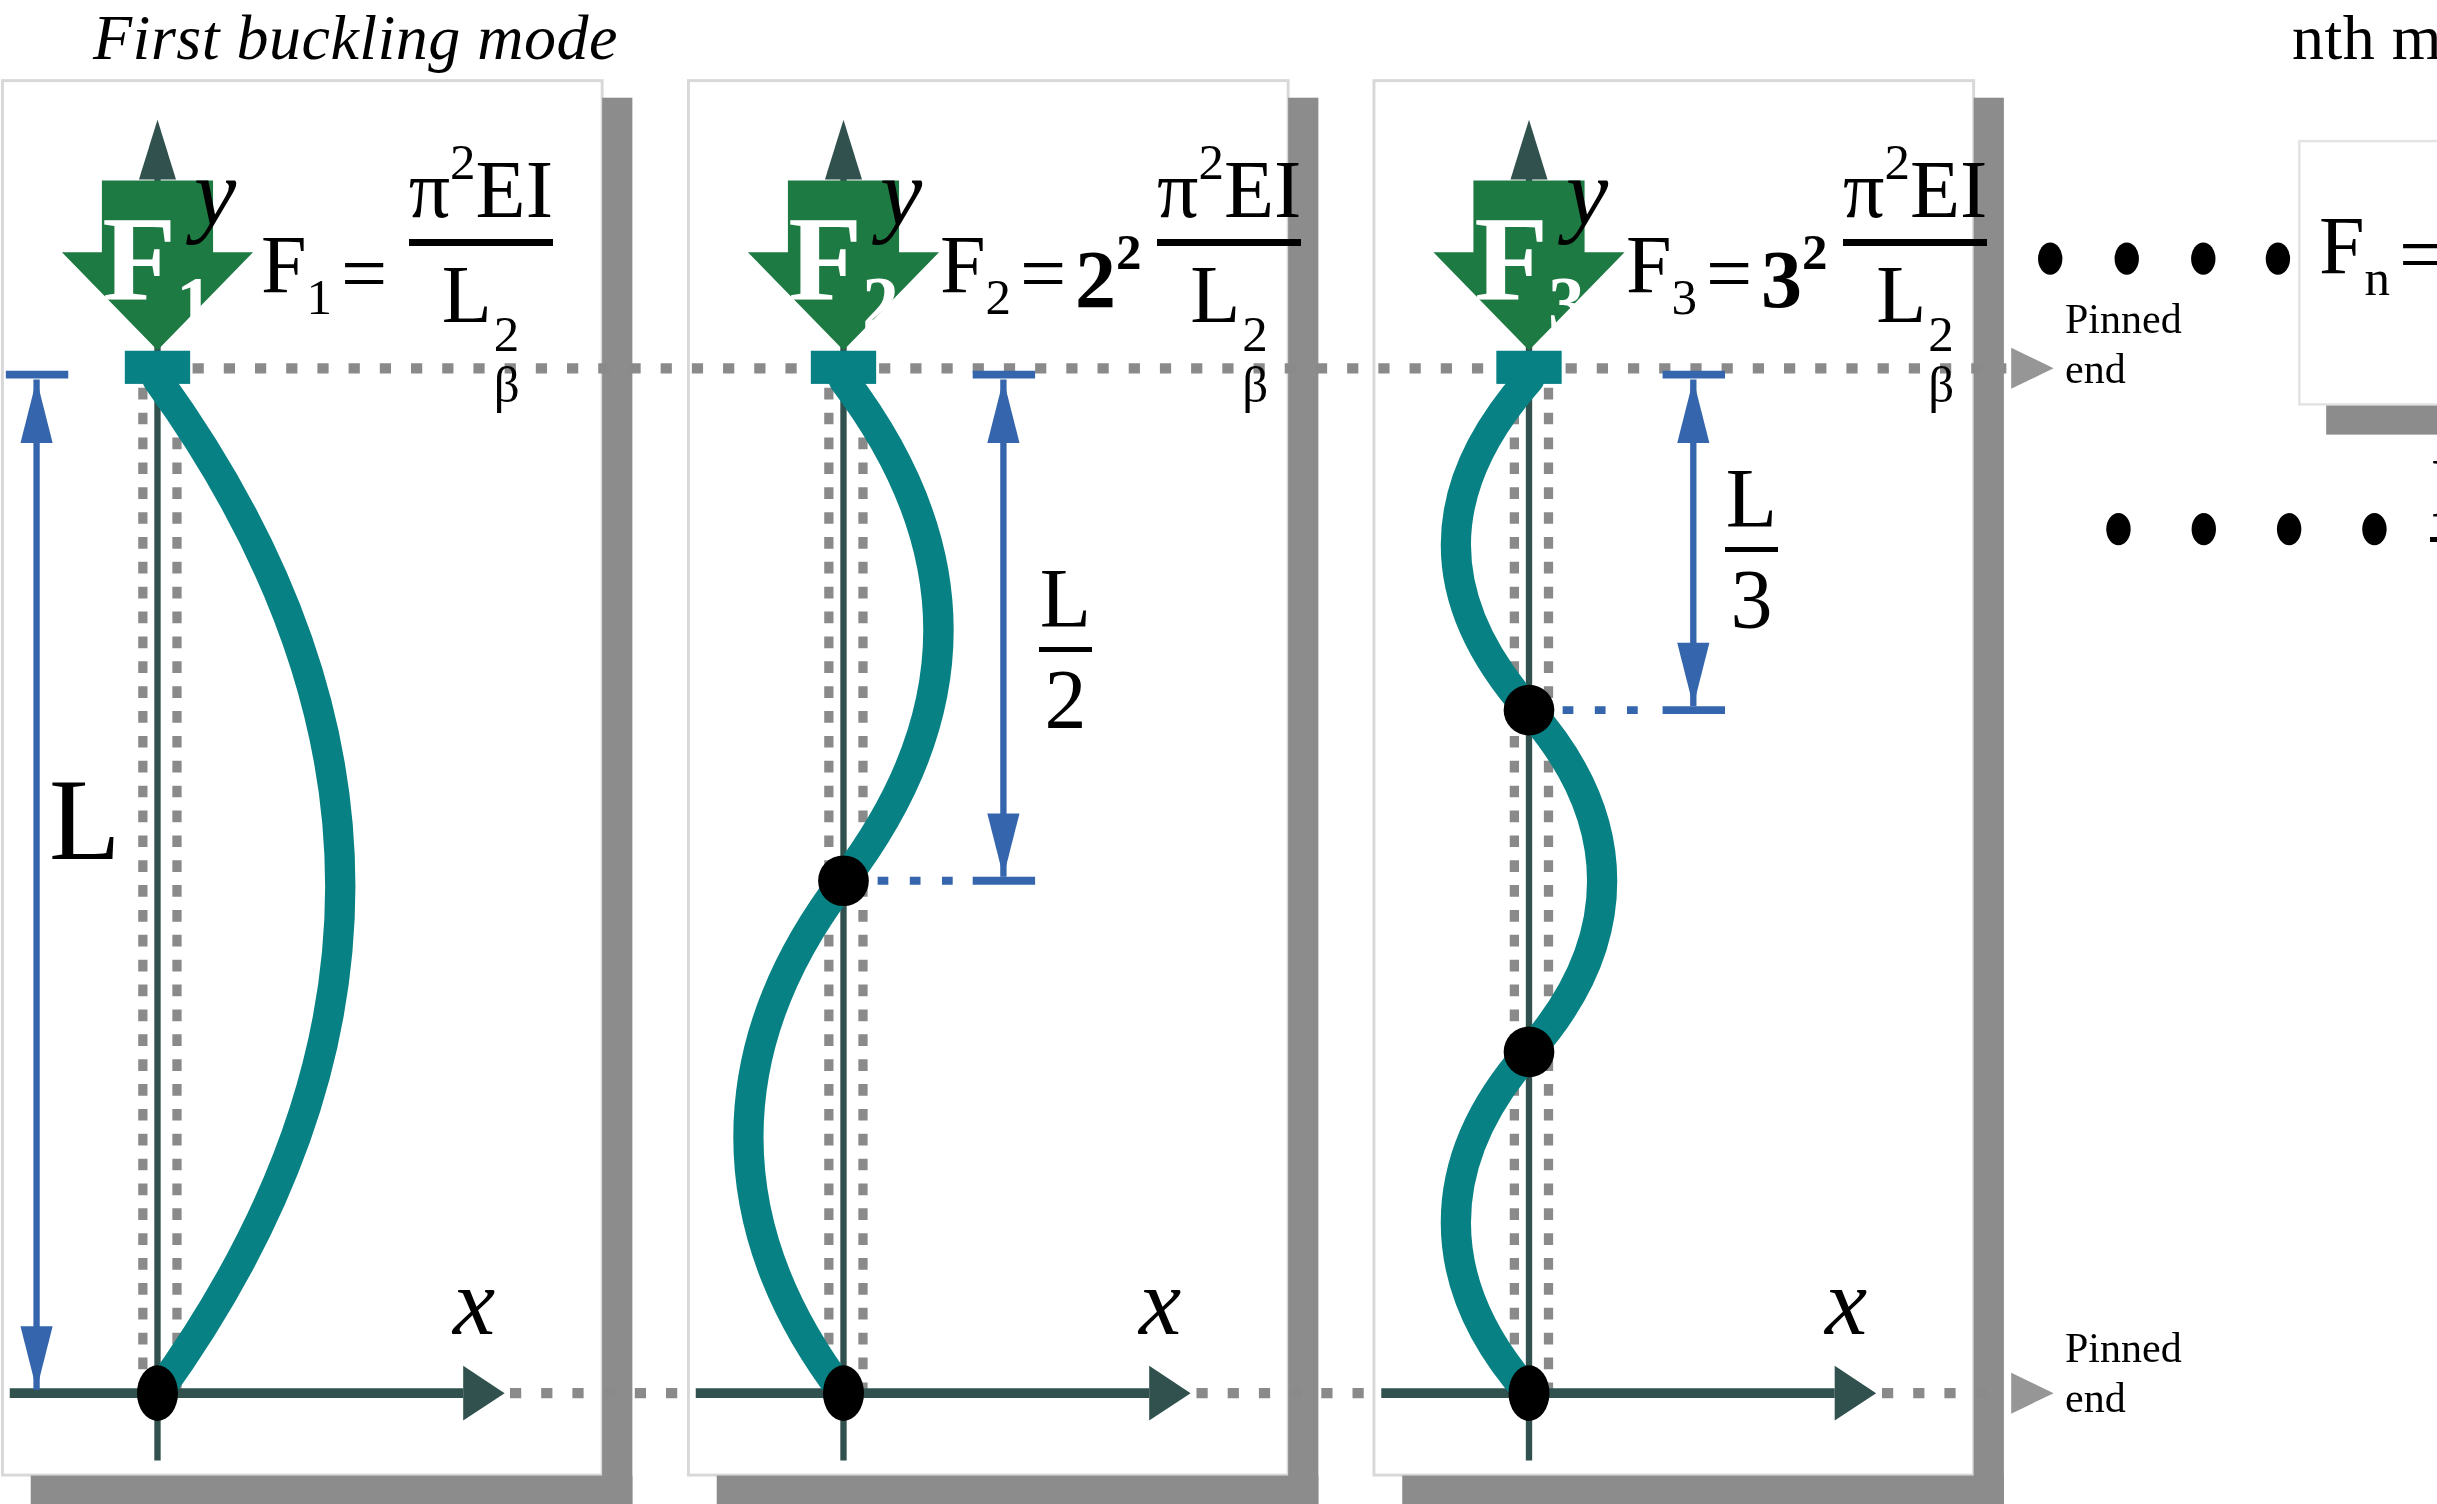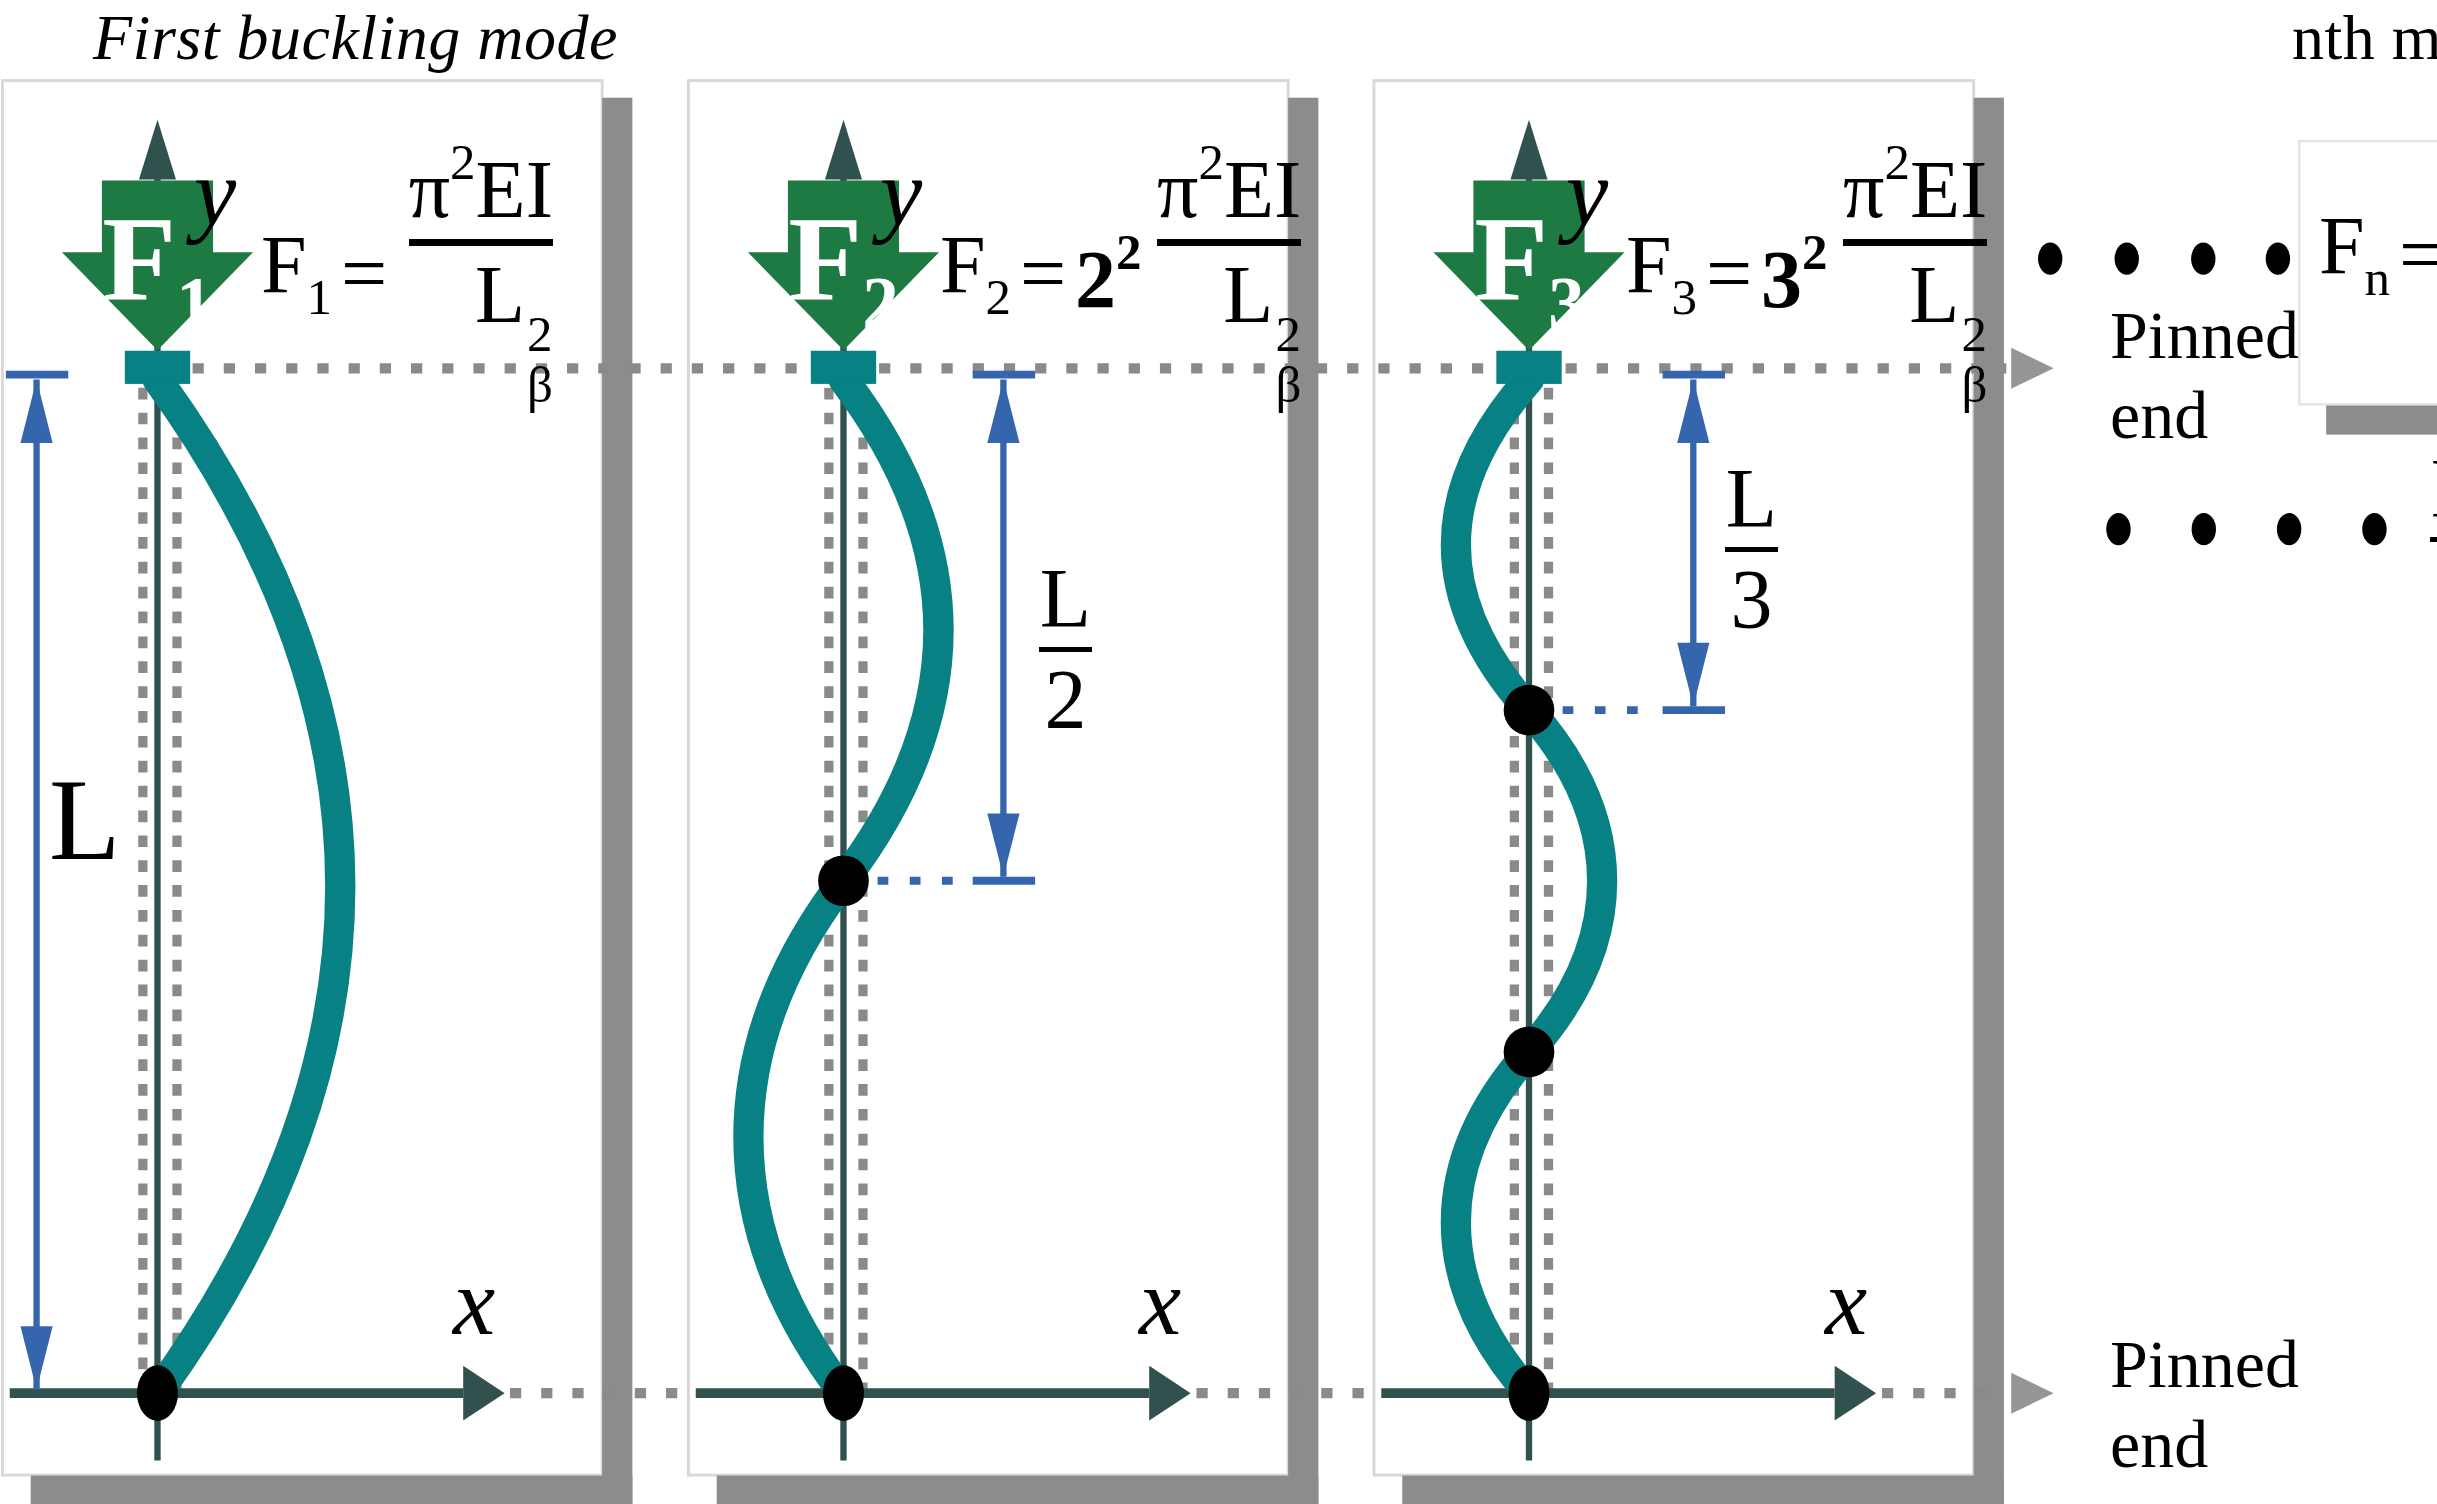--- a/index.html
+++ b/index.html
@@ -31,37 +31,37 @@
 
   .formula{
     position:absolute;height:215px;
     display:flex;align-items:center;
     font-size:82px;white-space:nowrap;line-height:1;
   }
   .formula .sub{font-size:51px;vertical-align:-22.4px;}
   .formula .sup{font-size:51px;vertical-align:38px;}
   .formula .eq{margin:0 8.8px;}
   .formula .coef{margin-right:2.9px;font-weight:bold;}
-  .frac{display:inline-flex;flex-direction:column;align-items:flex-end;margin-left:12.7px;}
+  .frac{display:inline-flex;flex-direction:column;align-items:center;margin-left:12.7px;}
   .frac .num,.frac .den{line-height:1.05;}
   .frac .bar{align-self:stretch;height:6.8px;background:#000;margin:5.9px 0;}
   .den-stack{
     display:inline-flex;flex-direction:column;align-items:flex-start;
     font-size:51px;line-height:1.0;vertical-align:-29px;margin-left:2px;
   }
 
   .vfrac{
     position:absolute;display:flex;flex-direction:column;align-items:center;
     font-size:84px;line-height:1.02;
   }
   .vfrac .fbar{display:block;height:5.9px;background:#000;align-self:stretch;min-width:53px;margin:4.9px 0;}
 
   .dim-l{position:absolute;font-size:117px;line-height:1;}
 
-  .pinned{position:absolute;font-size:68px;line-height:1.18;white-space:nowrap;margin-left:45px;}
+  .pinned{position:absolute;font-size:42px;line-height:1.18;white-space:nowrap;}
 </style>
 </head>
 <body>
 
 <div class="stage">
 
   <svg class="scene" width="2764" height="1505" viewBox="0 0 5669 3086">
 
     <g>
       <rect x="5" y="165" width="1230" height="2860" fill="#fff" stroke="var(--c-panelborder)" stroke-width="6"></rect>

